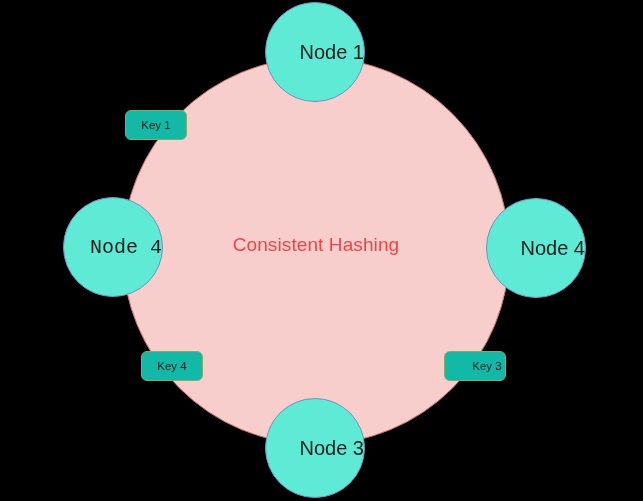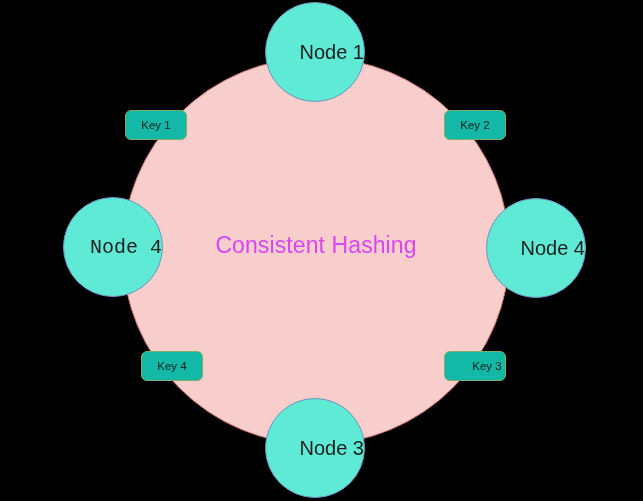--- a/index.html
+++ b/index.html
@@ -30,22 +30,22 @@
     background: #f8cecc;
     border: 1.6px solid #c4706d;
     box-sizing: border-box;
   }
   .ring-label {
     position: absolute;
     left: 122px;
     top: 230px;
     width: 388px;
     text-align: center;
-    font-size: 23px;
-    color: #d946ef;
+    font-size: 19px;
+    color: #ef4444;
     letter-spacing: 0.1px;
     line-height: 30px;
     white-space: nowrap;
   }
   
   .node {
     position: absolute;
     width: 100px;
     height: 100px;
     border-radius: 50%;
@@ -101,23 +101,20 @@
   <div class="node node-3">
     <span>Node 3</span>
   </div>
   <div class="node node-4">
     <span>Node 4</span>
   </div>
 
   <div class="keybox key-1">
     <span>Key 1</span>
   </div>
-  <div class="keybox key-2">
-    <span>Key 2</span>
-  </div>
   <div class="keybox key-3">
     <span>Key 3</span>
   </div>
   <div class="keybox key-4">
     <span>Key 4</span>
   </div>
 
 </div>
 
 </body></html>

